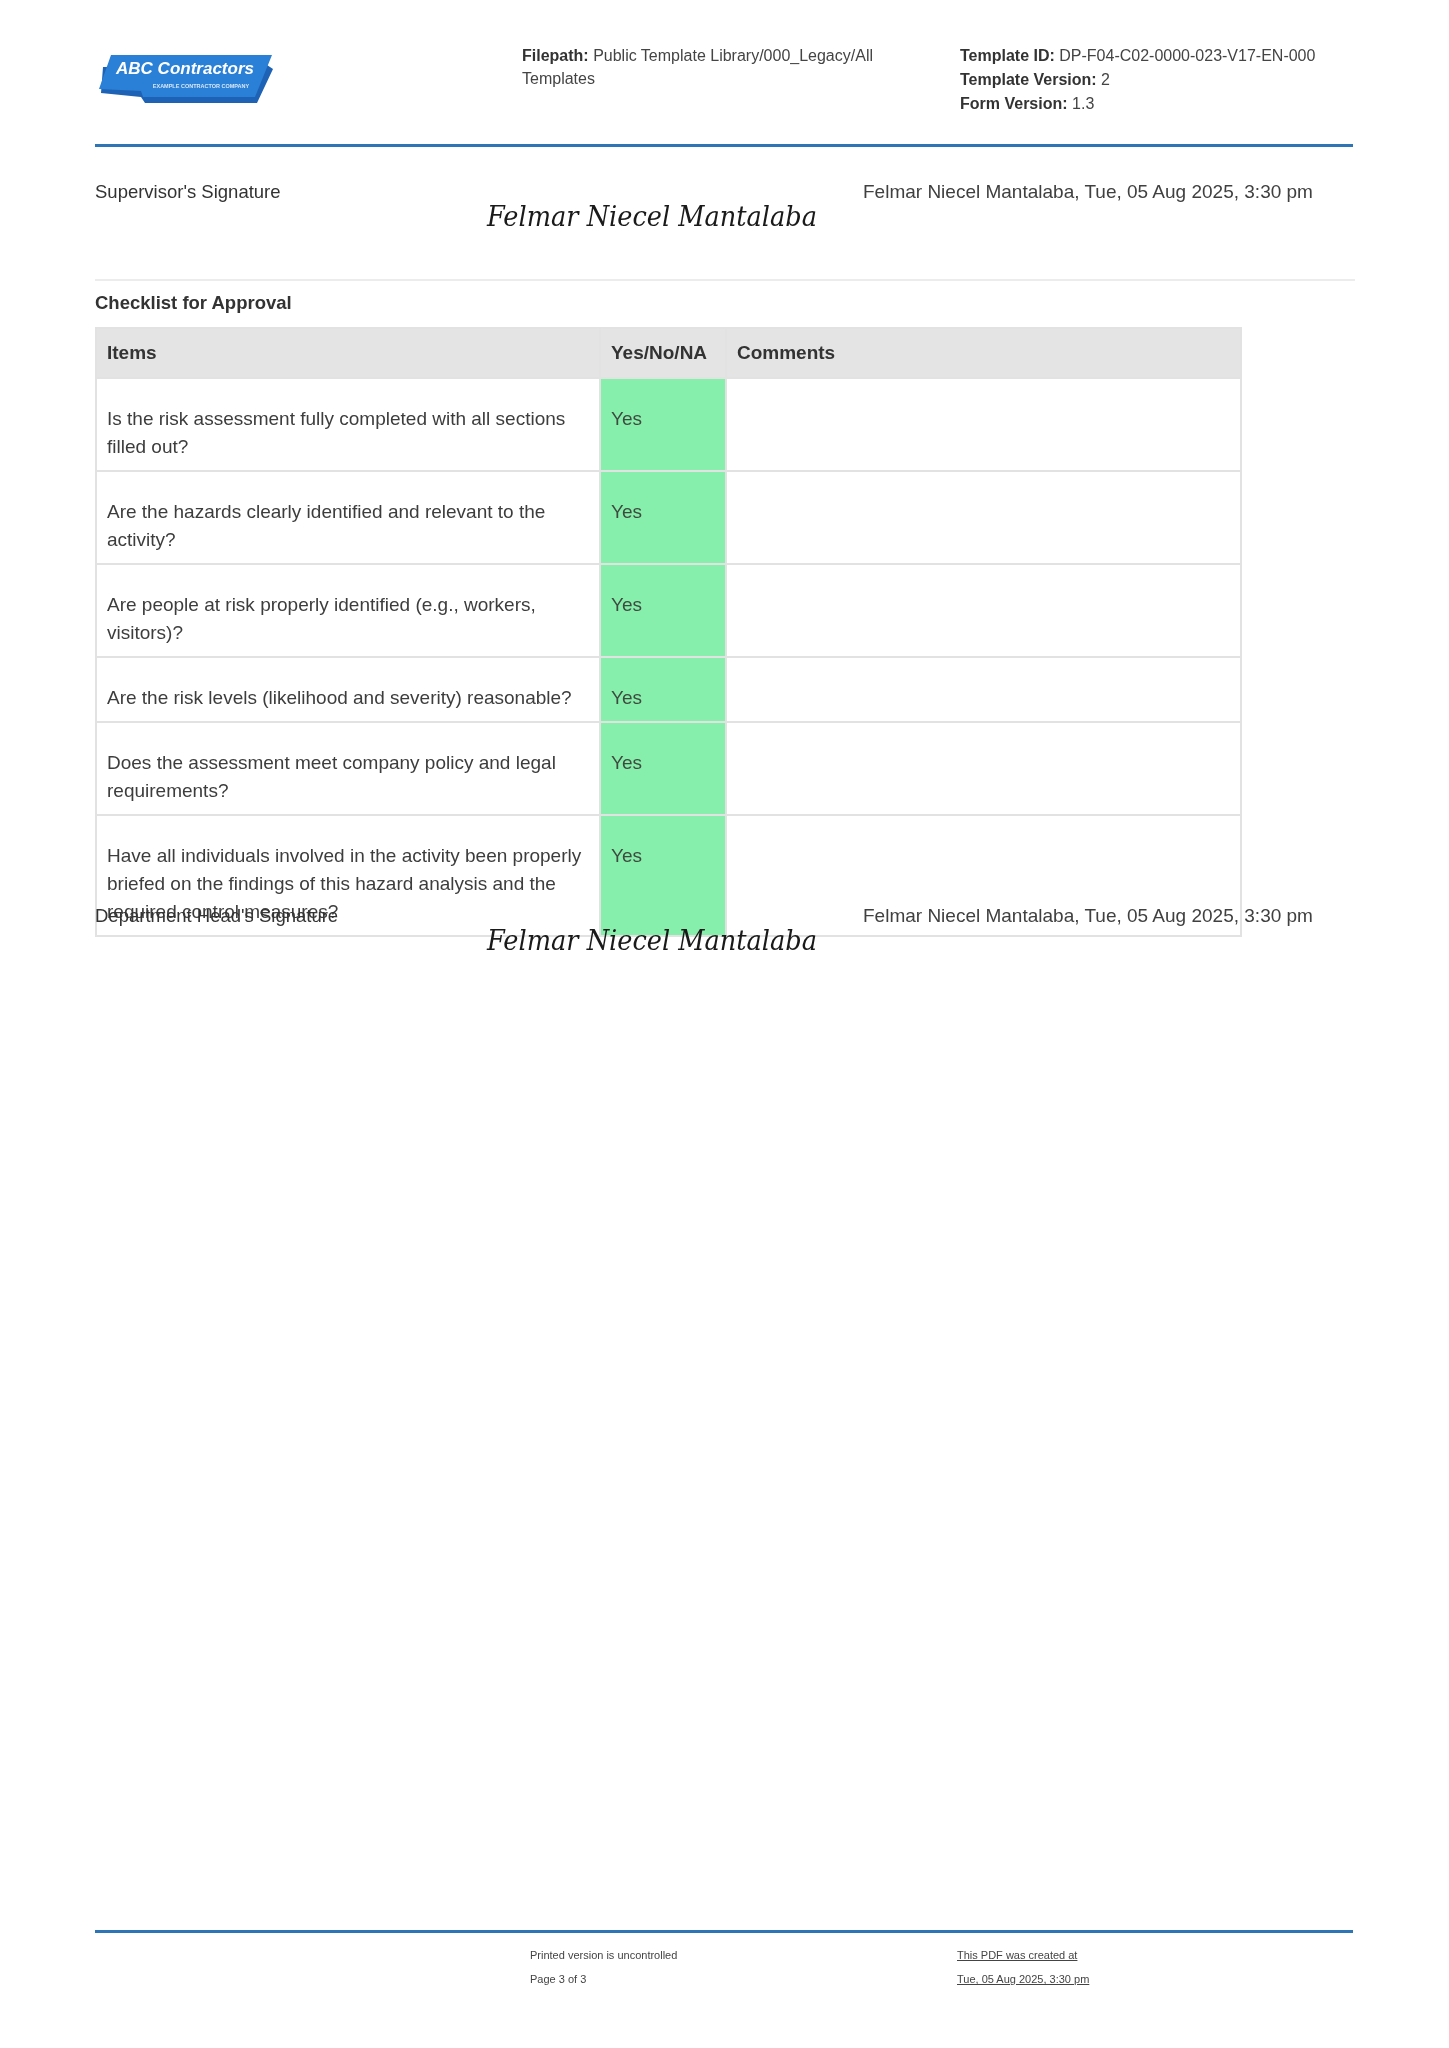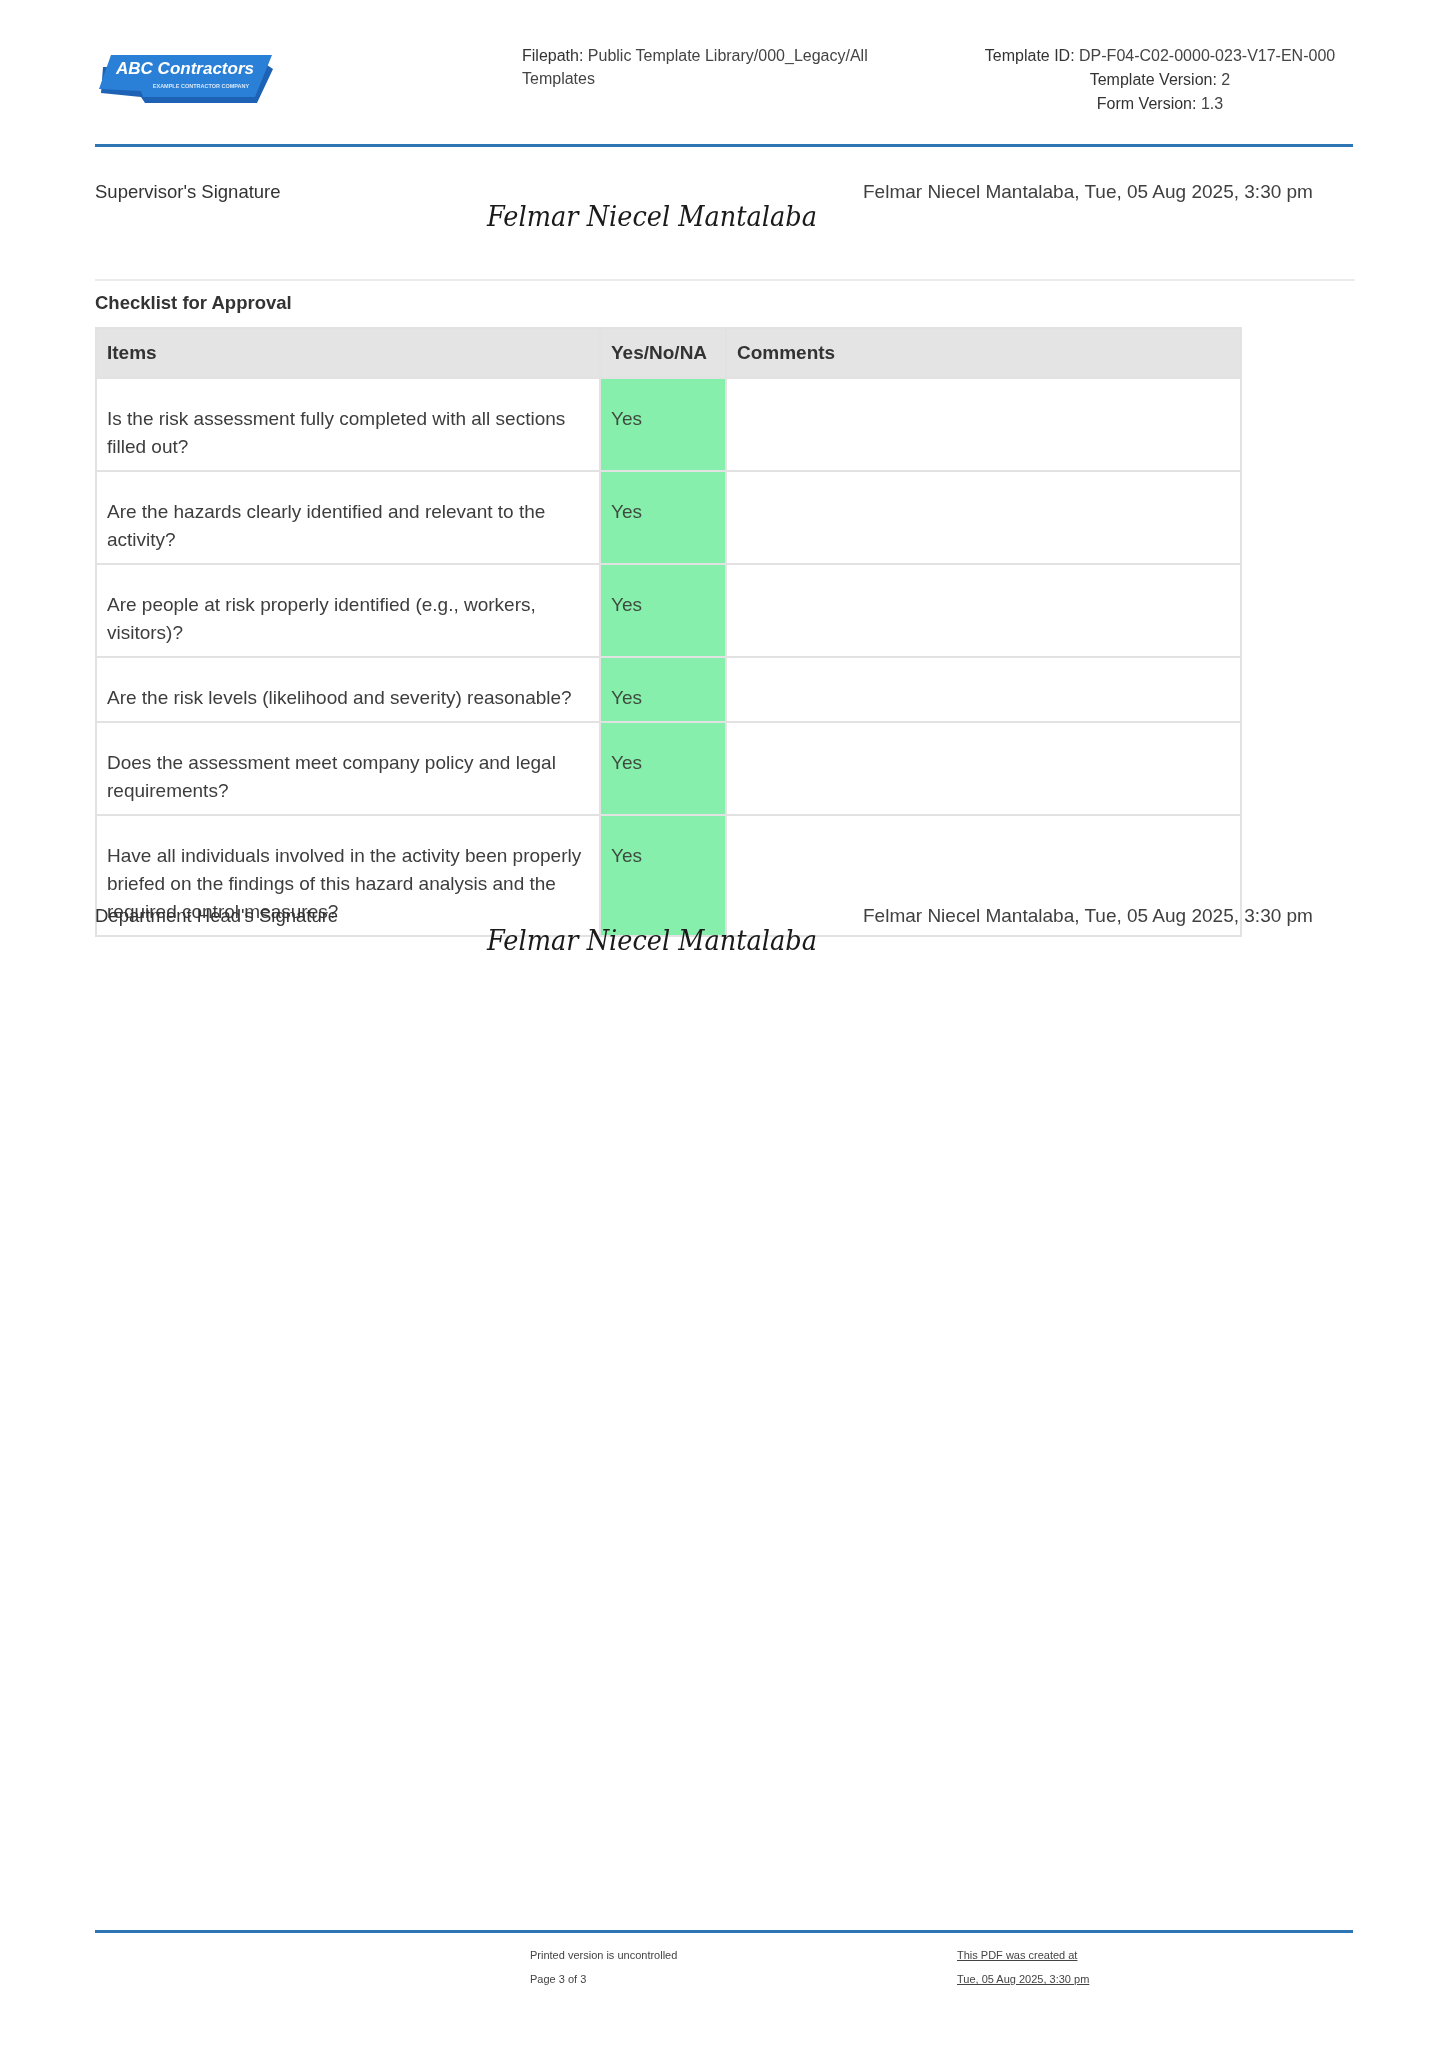--- a/index.html
+++ b/index.html
@@ -6,23 +6,23 @@
   body {
     width: 1449px; height: 2048px; position: relative; overflow: hidden;
     font-family: "Liberation Sans", "DejaVu Sans", sans-serif; color: #3a3a3a;
   }
   .abs { position: absolute; }
 
   
   .logo { left: 97px; top: 53px; width: 180px; height: 52px; }
   .logo svg { display: block; }
   .hdr-text { font-size: 16px; line-height: 23px; color: #444; }
-  .hdr-text b { color: #333; font-weight: 400; }
+  .hdr-text b { color: #333; font-weight: 700; }
   .filepath { left: 522px; top: 44px; width: 400px; }
-  .template-info { left: 960px; top: 44px; width: 400px; line-height: 24px; text-align: center; }
+  .template-info { left: 960px; top: 44px; width: 400px; line-height: 24px; }
   .blue-rule { left: 95px; width: 1258px; height: 3px; background: #2e75b6; }
   .rule-top { top: 144px; }
   .rule-bottom { top: 1930px; }
 
   
   .sig-label { left: 95px; font-size: 18.5px; font-weight: 400; color: #333; }
   .sig-stamp { left: 863px; font-size: 19px; color: #404040; white-space: nowrap; }
   .sig-image { left: 485px; width: 335px; height: 30px; }
   .sig-image svg { display: block; }
 

